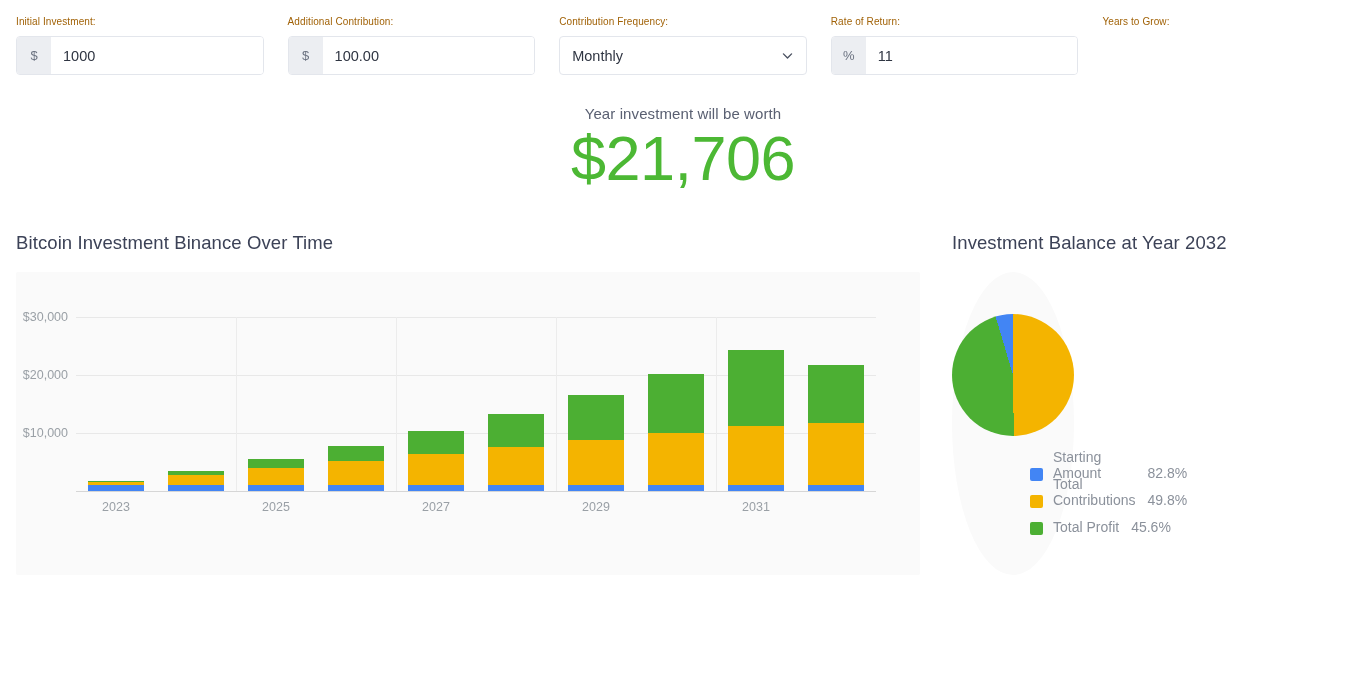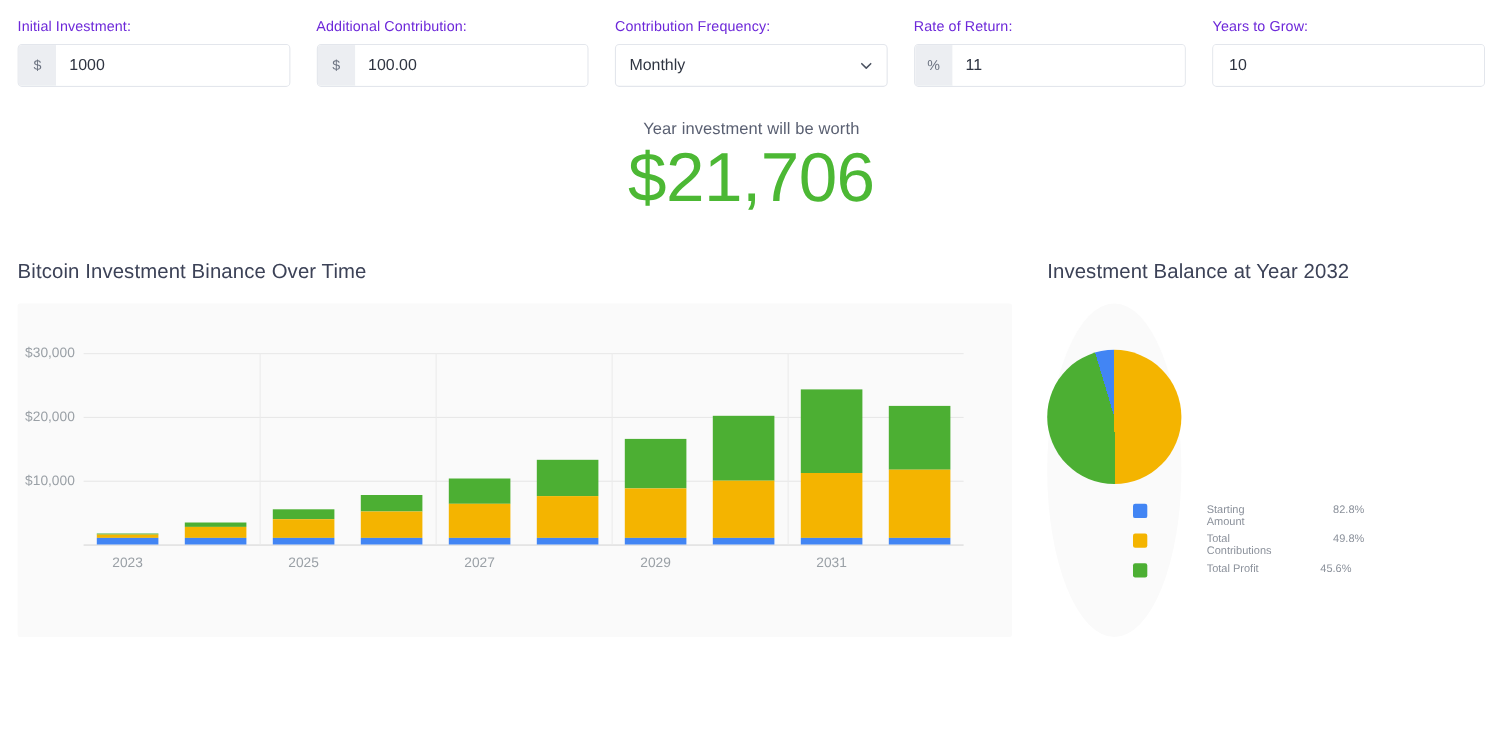--- a/index.html
+++ b/index.html
@@ -16,22 +16,22 @@
   .form-row {
     display: flex;
     padding: 16px 16px 0 16px;
     gap: 24px;
   }
   .field {
     flex: 1 1 0;
     min-width: 0;
   }
   .field-label {
-    font-size: 13px;
-    color: #6d28d9;
+    font-size: 10px;
+    color: #a16207;
     margin-bottom: 9px;
     white-space: nowrap;
     letter-spacing: .1px;
   }
   .input-group {
     display: flex;
     height: 39px;
     border: 1px solid #e3e6ec;
     border-radius: 4px;
     background: #ffffff;
@@ -213,25 +213,24 @@
     width: 122px; height: 122px;
     border-radius: 50%;
   }
   .legend {
     position: absolute;
     left: 78px;
     top: 182px;
   }
   .legend-item {
     display: flex;
-    align-items: flex-start;
+    align-items: flex-end;
     height: 27px;
-    font-size: 10px;
+    font-size: 14px;
     color: #8b919b;
-    gap: 44px;
   }
   .swatch {
     width: 13px; height: 13px;
     border-radius: 2px;
     margin-right: 10px;
     flex: 0 0 13px;
   }
   .legend-pct { margin-left: 12px; }
 </style>
 </head>
@@ -270,23 +269,20 @@
   <div class="field">
     <div class="field-label">Rate of Return:</div>
     <div class="input-group">
       <span class="input-prefix">%</span>
       <input class="input-value" value="11" style="">
     </div>
   </div>
 
   <div class="field">
     <div class="field-label">Years to Grow:</div>
-    <div class="input-group">
-      <input class="input-value" style="padding-left: 14px;" value="10">
-    </div>
   </div>
 
 </div>
 
 <div class="result">
   <div class="result-caption">Year investment will be worth</div>
   <div class="result-amount">$21,706</div>
 </div>
 
 <div class="charts">

